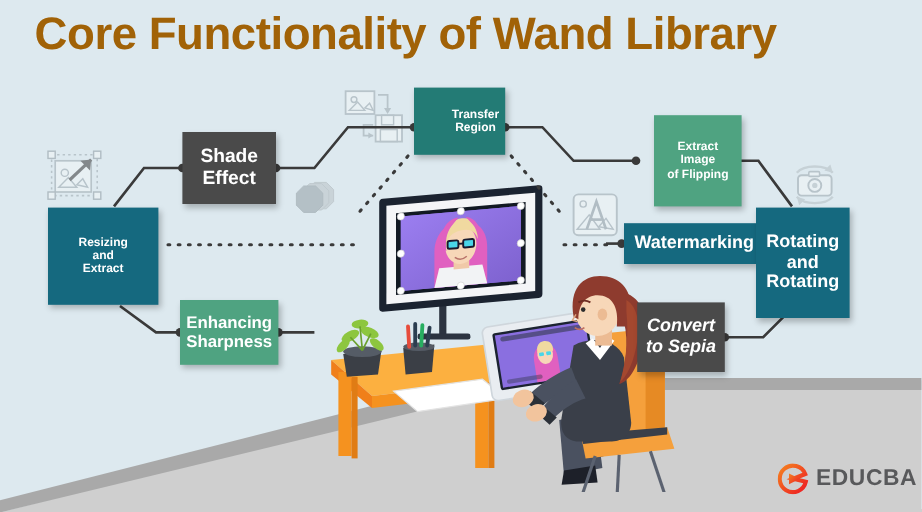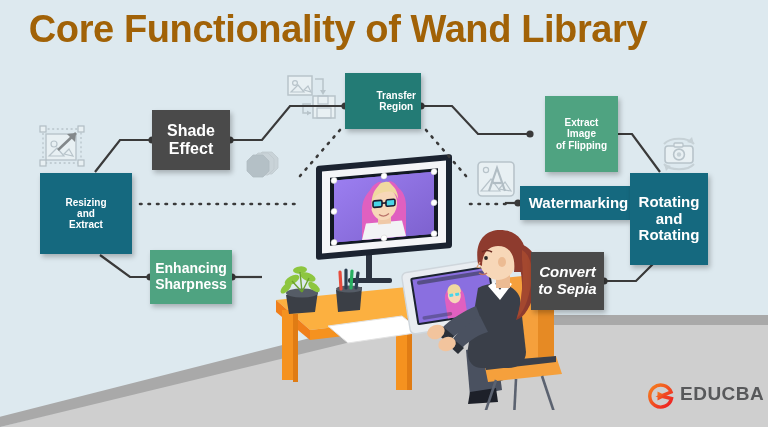--- a/index.html
+++ b/index.html
@@ -76,21 +76,21 @@
   #ico-shade     { left:240px; top:146px; width:42px; height:40px; }
   #ico-transfer  { left:285px; top:72px;  width:56px; height:50px; }
   #ico-water     { left:475px; top:158px; width:44px; height:44px; }
   #ico-rotate    { left:655px; top:132px; width:48px; height:44px; }
 
   
   #scene { position:absolute; left:270px; top:140px; width:300px; height:270px; z-index:10; }
 
   
   #logo { position:absolute; left:648px; top:383px; width:112px; height:32px; z-index:40;
-          display:flex; gap:6px; }
+          display:flex; align-items:center; gap:6px; }
   #logo .mark { width:26px; height:26px; flex:0 0 26px; }
   #logo .word { font-size:19px; font-weight:bold; color:#58595b; letter-spacing:0.5px; }
 </style>
 </head>
 <body>
 
 <div id="stage">
 
   <div class="floor-left"></div>
   <div class="baseboard-left"></div>

